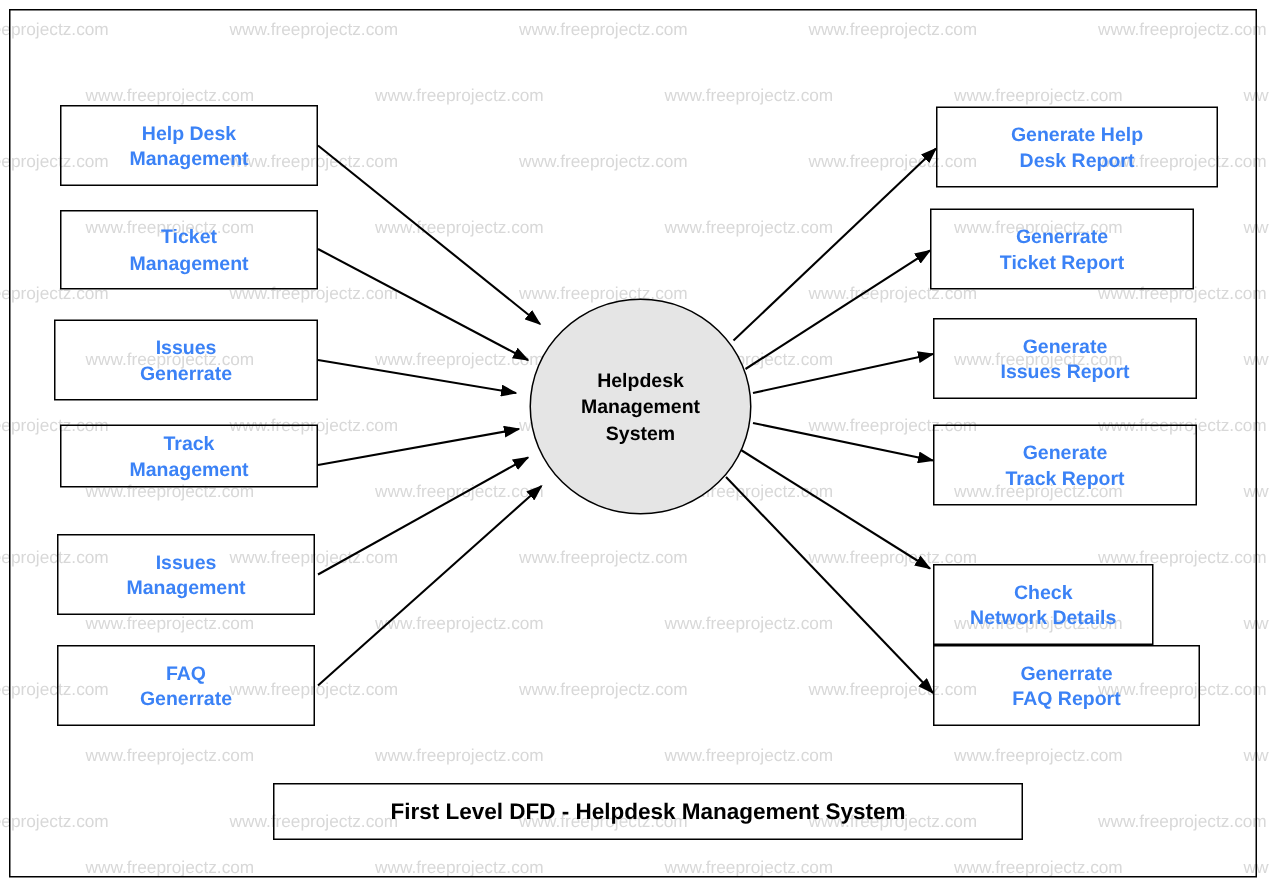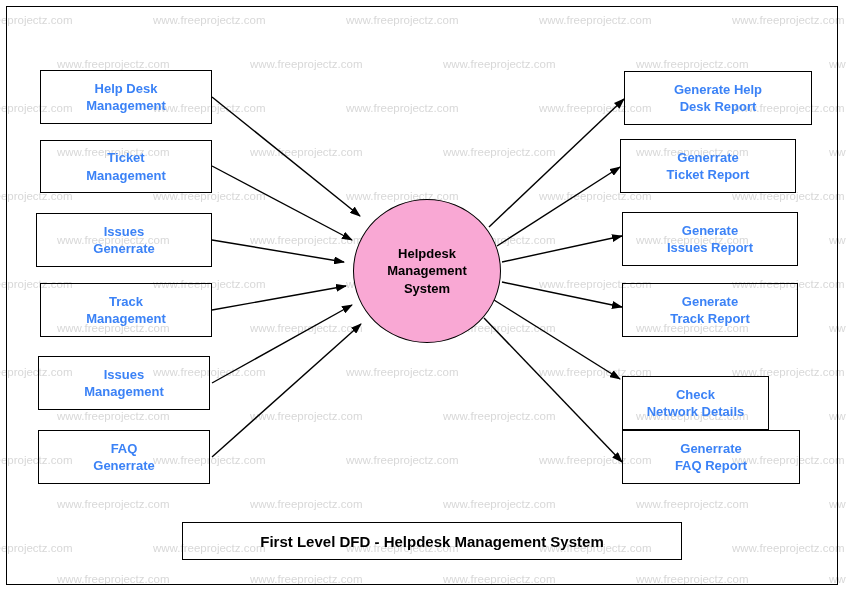--- a/index.html
+++ b/index.html
@@ -51,21 +51,21 @@
   }
   .node .label {
     white-space: pre-line;
     z-index: 3;
     position: relative;
   }
   .process {
     position: absolute;
     border: 1px solid #000000;
     border-radius: 50%;
-    background: #f9a8d4;
+    background: #e5e5e5;
     display: flex;
     align-items: center;
     justify-content: center;
     text-align: center;
     font-weight: bold;
     font-size: 13px;
     line-height: 1.35;
     color: #000000;
   }
   .title-box {
@@ -199,21 +199,21 @@
 Management</span>
   </div>
   <div class="node" style="left:40px; top:140px; width:172px; height:53px;">
     <span class="label">Ticket
 Management</span>
   </div>
   <div class="node" style="left:36px; top:213px; width:176px; height:54px;">
     <span class="label">Issues
 Generrate</span>
   </div>
-  <div class="node" style="left:40px; top:283px; width:172px; height:54px;">
+  <div class="node" style="left:40px; top:283px; width:172px; height:42px;">
     <span class="label">Track
 Management</span>
   </div>
   <div class="node" style="left:38px; top:356px; width:172px; height:54px;">
     <span class="label">Issues
 Management</span>
   </div>
   <div class="node" style="left:38px; top:430px; width:172px; height:54px;">
     <span class="label">FAQ
 Generrate</span>

